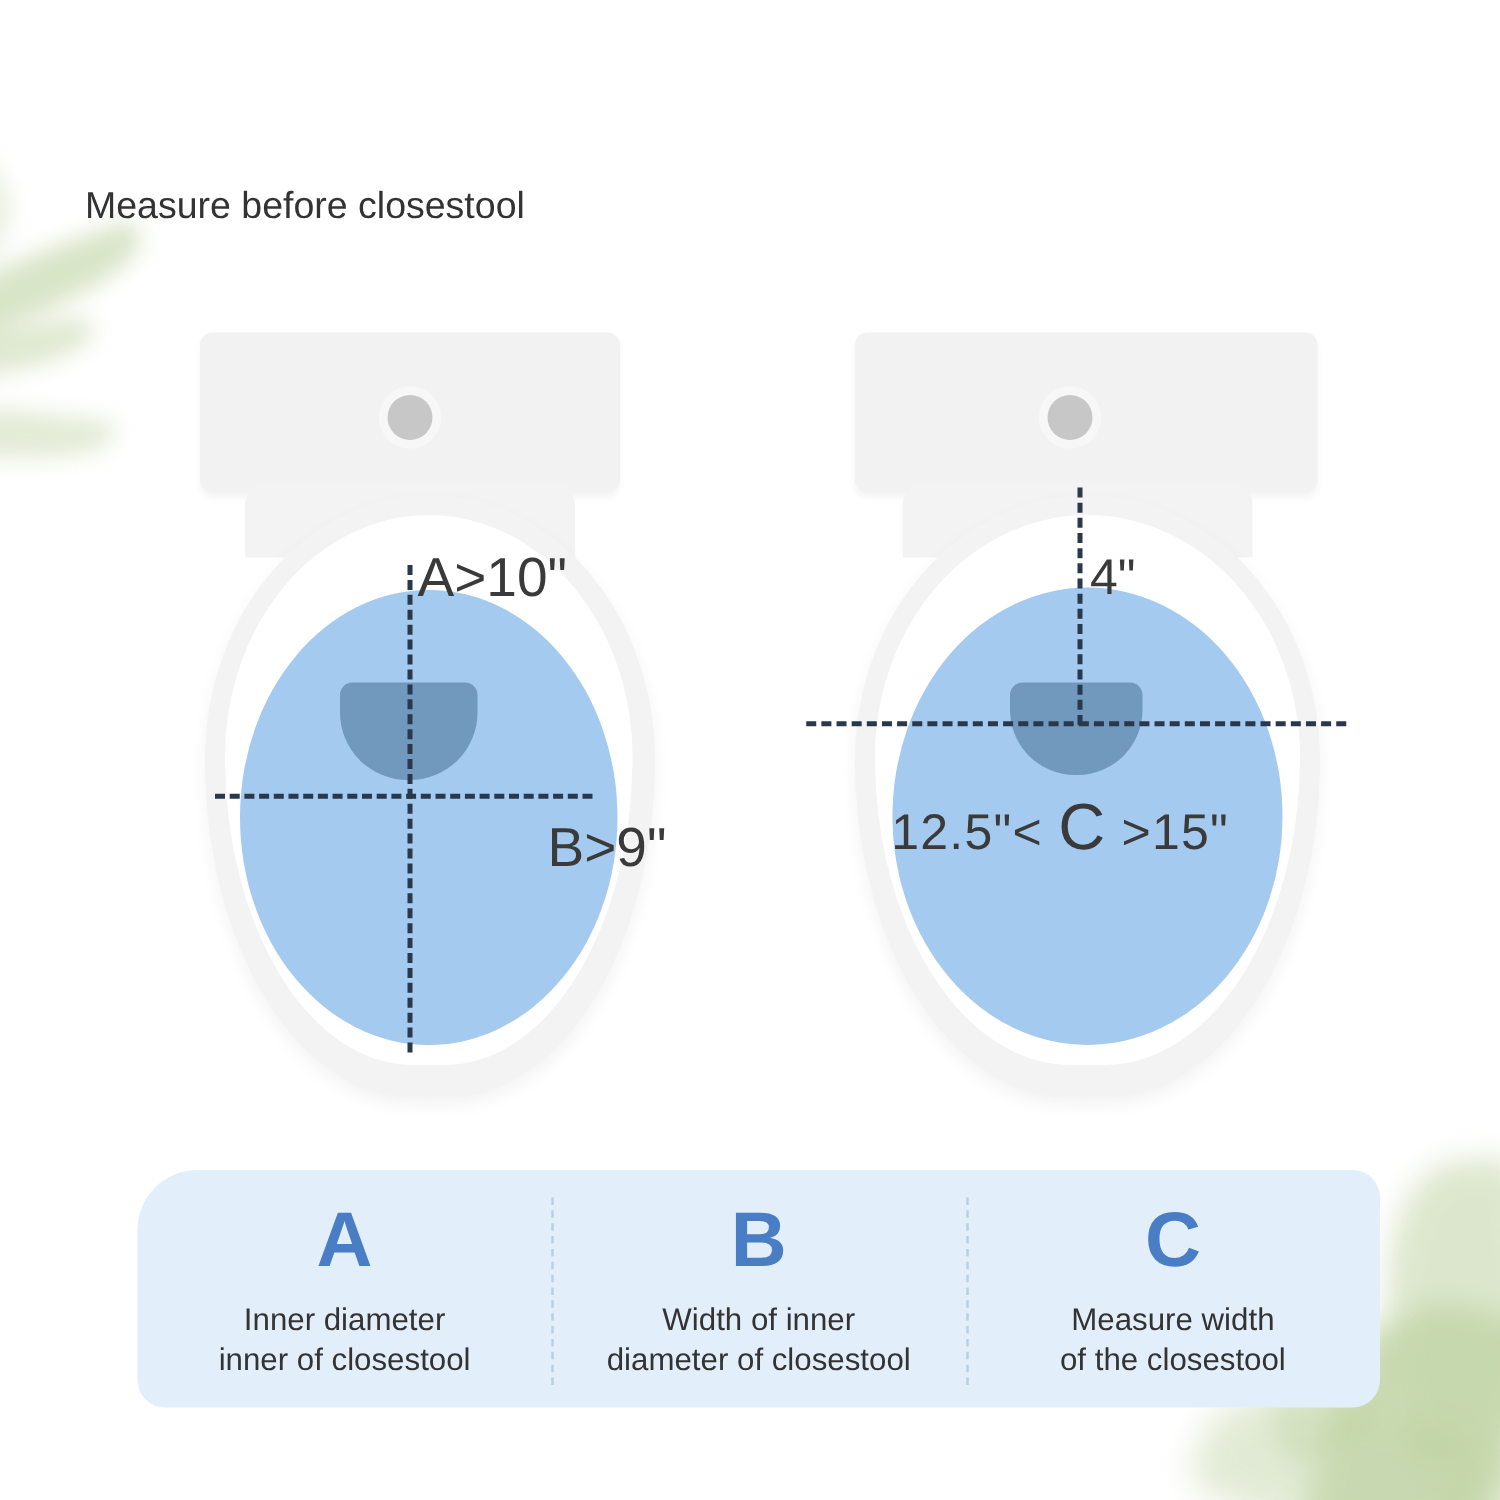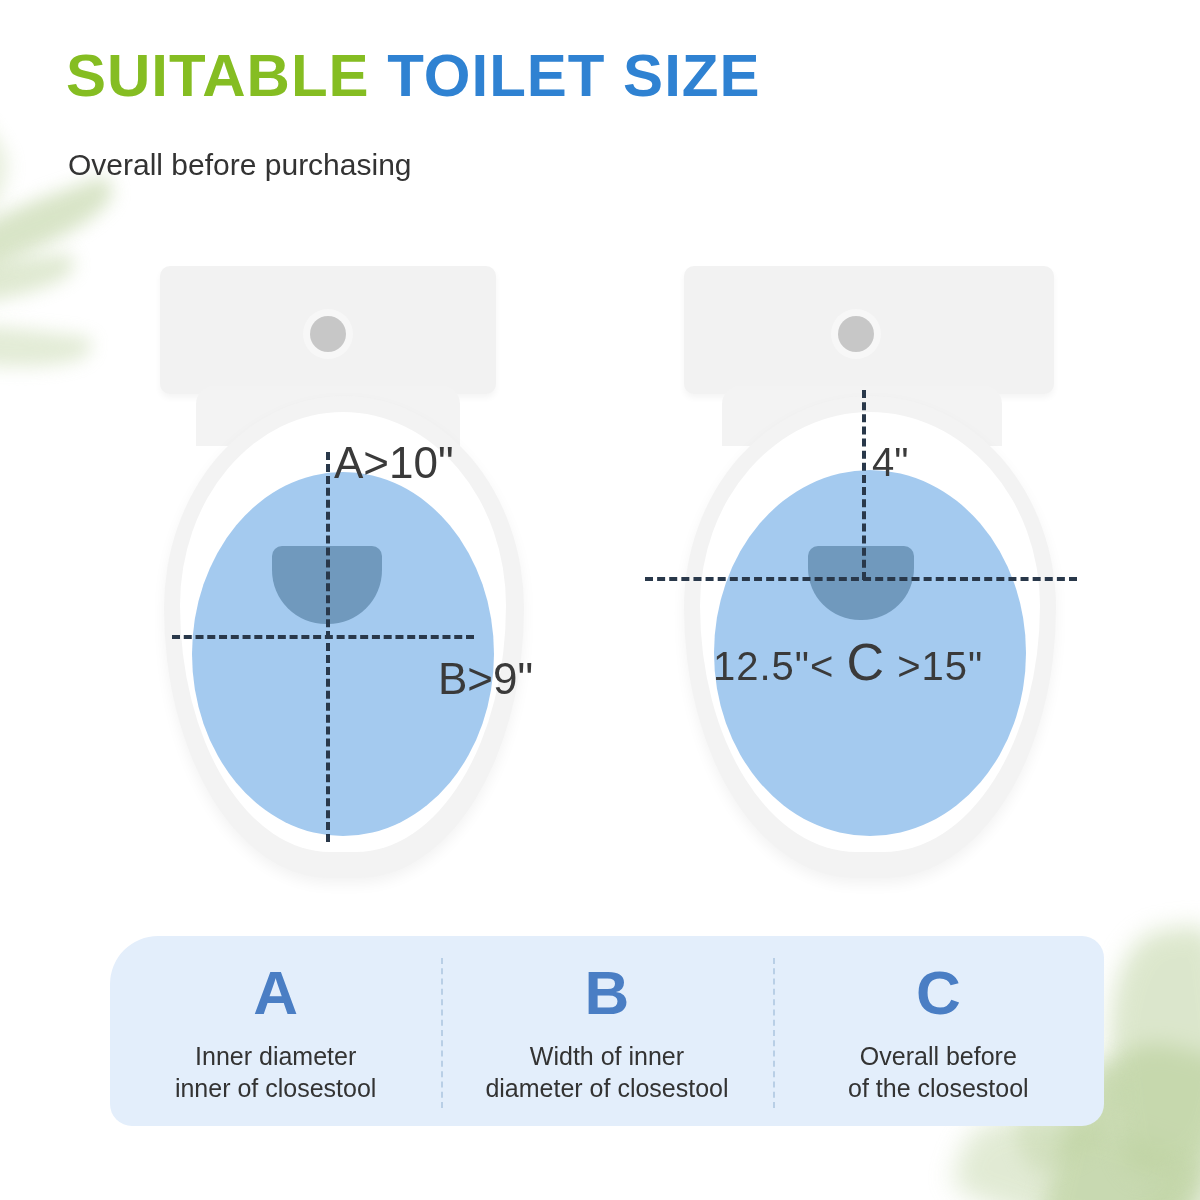--- a/index.html
+++ b/index.html
@@ -171,24 +171,21 @@
   <div class="leaf leaf-l4"></div>
   <div class="leaf leaf-l1"></div>
   <div class="leaf leaf-l2"></div>
   <div class="leaf leaf-l3"></div>
   <div class="leaf leaf-b3"></div>
   <div class="leaf leaf-b1"></div>
   <div class="leaf leaf-b2"></div>
   <div class="leaf leaf-b4"></div>
   <div class="leaf leaf-b5"></div>
 
-  <div class="title">
-    <span class="g">SUITABLE</span><span>&nbsp;</span><span class="b">TOILET SIZE</span>
-  </div>
-  <div class="subtitle">Overall before purchasing</div>
+  <div class="subtitle">Measure before closestool</div>
 
   <div class="toilet">
 
     <div class="tank" style="left:160px; top:266px; width:336px; height:128px;"></div>
     <div class="tank-btn" style="left:310px; top:316px; width:36px; height:36px;"></div>
 
     <div class="neck" style="left:196px; top:386px; width:264px; height:60px; border-radius:18px 18px 0 0;"></div>
 
     <div class="bowl-outer" style="left:164px; top:396px; width:360px; height:482px; border-radius:50% 50% 46% 46% / 44% 44% 56% 56%;"></div>
 
@@ -235,18 +232,18 @@
       <div class="legend-desc">Inner diameter
 inner of closestool</div>
     </div>
     <div class="legend-col">
       <div class="legend-letter">B</div>
       <div class="legend-desc">Width of inner
 diameter of closestool</div>
     </div>
     <div class="legend-col">
       <div class="legend-letter">C</div>
-      <div class="legend-desc">Overall before
+      <div class="legend-desc">Measure width
 of the closestool</div>
     </div>
   </div>
 
 </div>
 
 </body></html>

